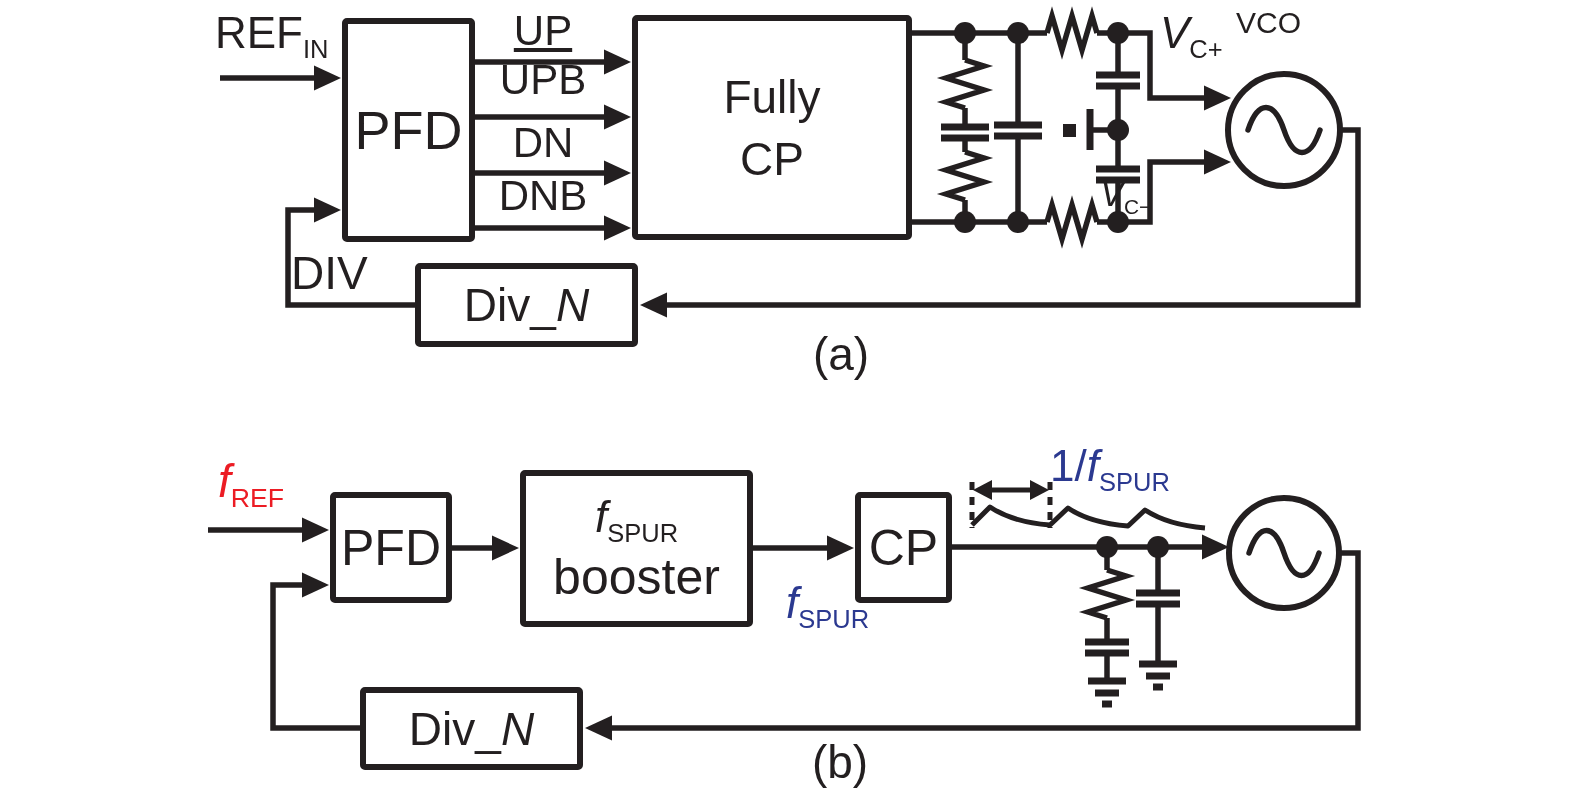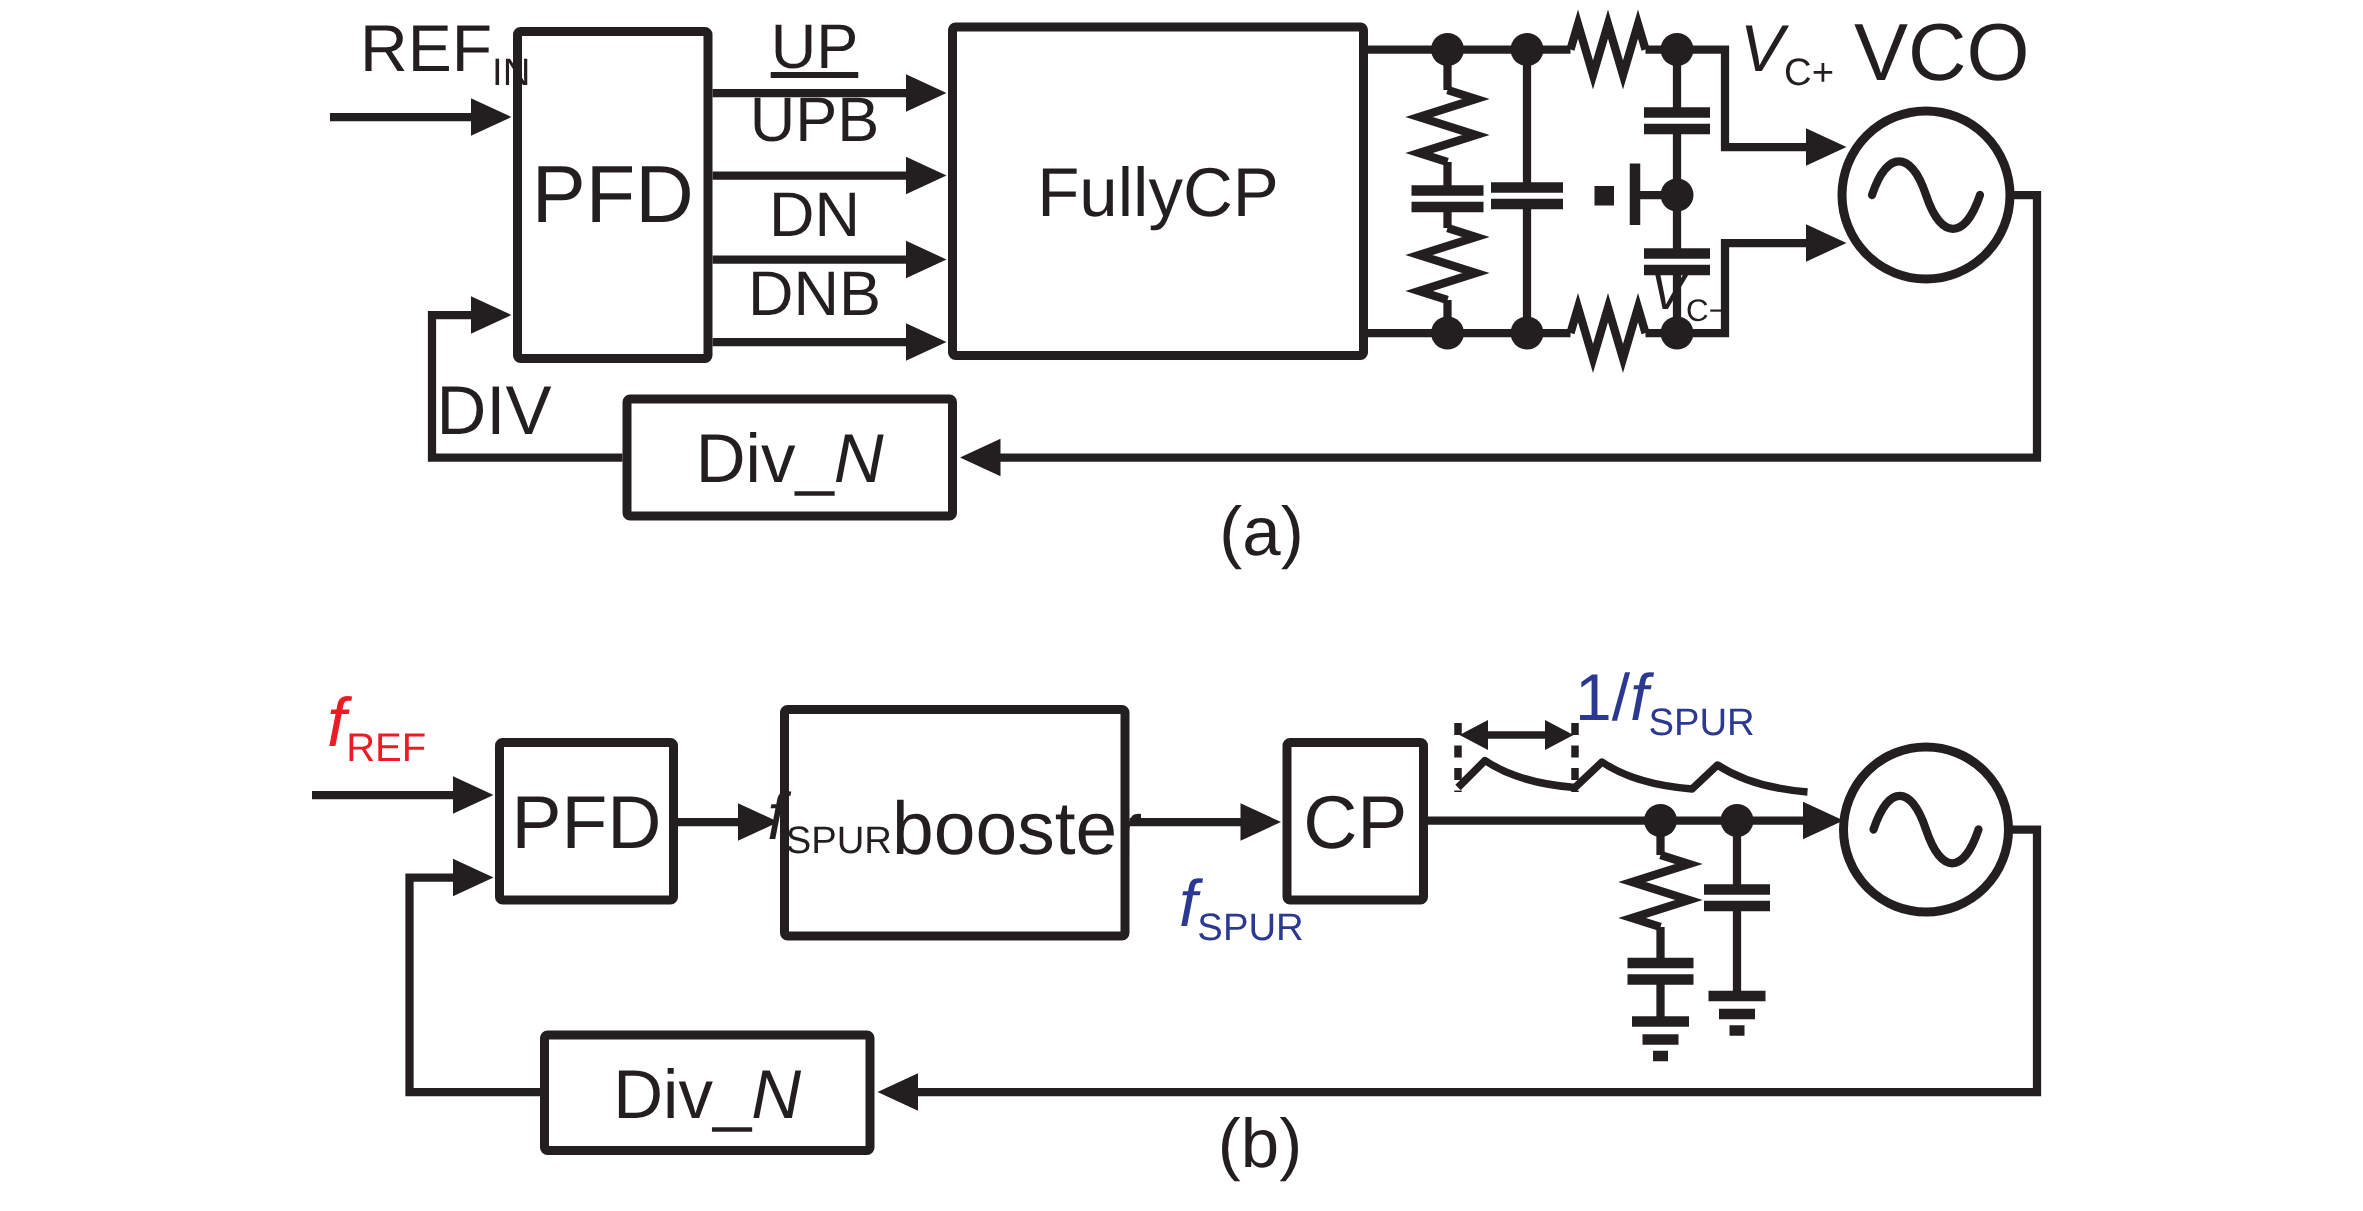--- a/index.html
+++ b/index.html
@@ -12,21 +12,21 @@
   .dash   { stroke:var(--ink); stroke-width:5; fill:none; stroke-dasharray:8 7; }
   .thin   { stroke:var(--ink); stroke-width:5; fill:none; }
   .ripple { stroke:var(--ink); stroke-width:5; fill:none; stroke-linejoin:round; }
   .fillk  { fill:var(--ink); stroke:none; }
   .circ   { stroke:var(--ink); stroke-width:6; fill:var(--background); }
   .sine   { stroke:var(--ink); stroke-width:5.5; fill:none; stroke-linecap:round; }
   .box { position:absolute; box-sizing:border-box; background:var(--background);
          border:6px solid var(--ink); border-radius:5px;
          display:flex; align-items:center; justify-content:center;
          color:var(--ink); line-height:1; text-align:center; }
-  .col { flex-direction:row; }
+  .col { flex-direction:column; }
   .lbl { position:absolute; color:var(--ink); line-height:1; white-space:nowrap; }
   .ctr { text-align:center; }
   .it  { font-style:italic; }
   .sub { font-size:0.58em; vertical-align:-0.38em; }
   .blue { color:var(--blue); }
   .red  { color:var(--red); }
   .eqs { padding:0 8px; }
 </style>
 </head>
 <body>
@@ -152,31 +152,31 @@
     <span>PFD</span>
   </div>
   <div class="box col" style="left:632px;top:15px;width:280px;height:225px;font-size:46px;line-height:62px;">
     <span>Fully</span>
     <span>CP</span>
   </div>
   <div class="box" style="left:415px;top:263px;width:223px;height:84px;font-size:46px;">
     <span><span>Div_</span><span class="it">N</span></span>
   </div>
 
-  <div class="lbl" style="left:215px;top:11px;font-size:44px;margin-left:25px;">
+  <div class="lbl" style="left:215px;top:11px;font-size:44px;">
     <span>REF</span><span class="sub">IN</span>
   </div>
   <div class="lbl ctr" style="left:483px;top:10px;width:120px;font-size:42px;text-decoration:underline;">UP</div>
   <div class="lbl ctr" style="left:483px;top:59px;width:120px;font-size:42px;">UPB</div>
   <div class="lbl ctr" style="left:483px;top:122px;width:120px;font-size:42px;">DN</div>
   <div class="lbl ctr" style="left:483px;top:175px;width:120px;font-size:42px;">DNB</div>
   <div class="lbl" style="left:1160px;top:11px;font-size:44px;">
     <span class="it">V</span><span class="sub">C+</span>
   </div>
-  <div class="lbl" style="left:1236px;top:8px;font-size:54px;">VCO</div>
+  <div class="lbl" style="left:1236px;top:8px;font-size:30px;">VCO</div>
   <div class="lbl" style="left:1100px;top:176px;font-size:36px;">
     <span class="it">V</span><span class="sub">C−</span>
   </div>
   <div class="lbl" style="left:291px;top:250px;font-size:46px;">DIV</div>
   <div class="lbl ctr" style="left:791px;top:331px;width:100px;font-size:46px;">(a)</div>
 
   <div class="box" style="left:330px;top:492px;width:122px;height:111px;font-size:50px;">
     <span>PFD</span>
   </div>
   <div class="box col" style="left:520px;top:470px;width:233px;height:157px;">

